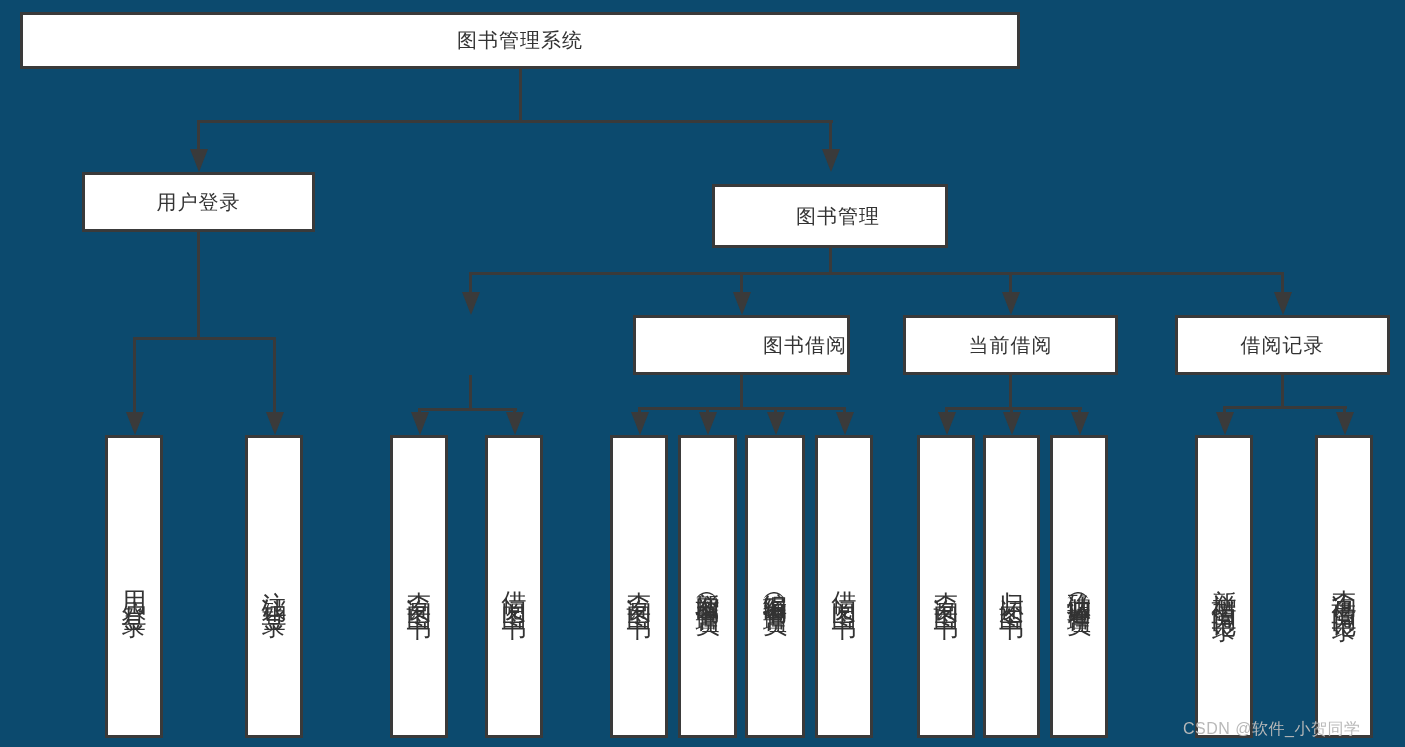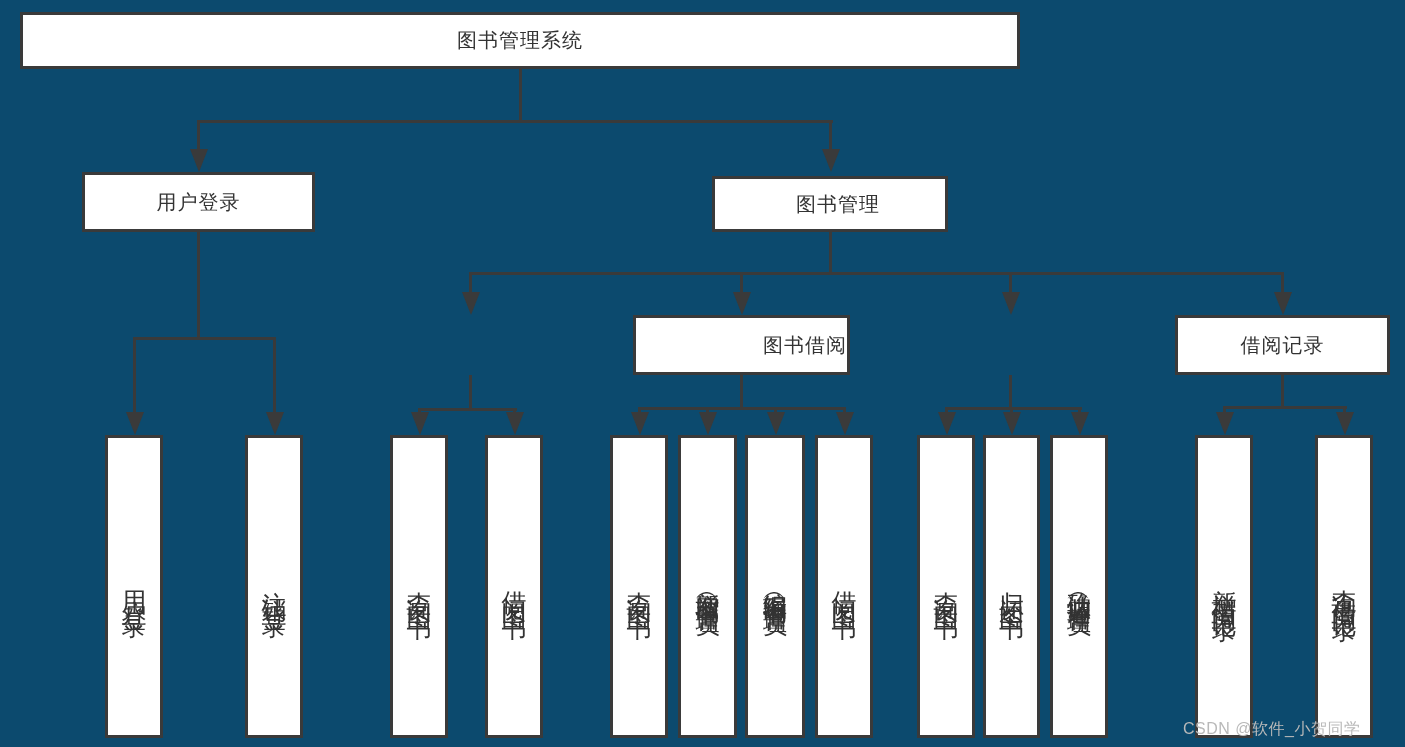--- a/index.html
+++ b/index.html
@@ -69,26 +69,29 @@
 
 <div class="canvas">
 
   <div class="node hnode" style="left:20px; top:12px; width:1000px; height:57px;">
     <span>图书管理系统</span>
   </div>
 
   <div class="node hnode" style="left:82px; top:172px; width:233px; height:60px;">
     <span>用户登录</span>
   </div>
-  <div class="node hnode" style="left:712px; top:176px; width:236px; height:56px;padding-left:16px;">
+  <div class="node hnode" style="left:712px; top:184px; width:236px; height:64px;padding-left:16px;">
     <span>图书管理</span>
   </div>
 
   <div class="node hnode" style="left:633px; top:315px; width:217px; height:60px;justify-content:flex-end;">
     <span>图书借阅</span>
+  </div>
+  <div class="node hnode" style="left:903px; top:315px; width:215px; height:60px;">
+    <span>当前借阅</span>
   </div>
   <div class="node hnode" style="left:1175px; top:315px; width:215px; height:60px;">
     <span>借阅记录</span>
   </div>
 
   <div class="node vnode" style="left:105px; top:435px; width:58px; height:303px;">
     <span>用户登录</span>
   </div>
   <div class="node vnode" style="left:245px; top:435px; width:58px; height:303px;">
     <span>注销登录</span>

